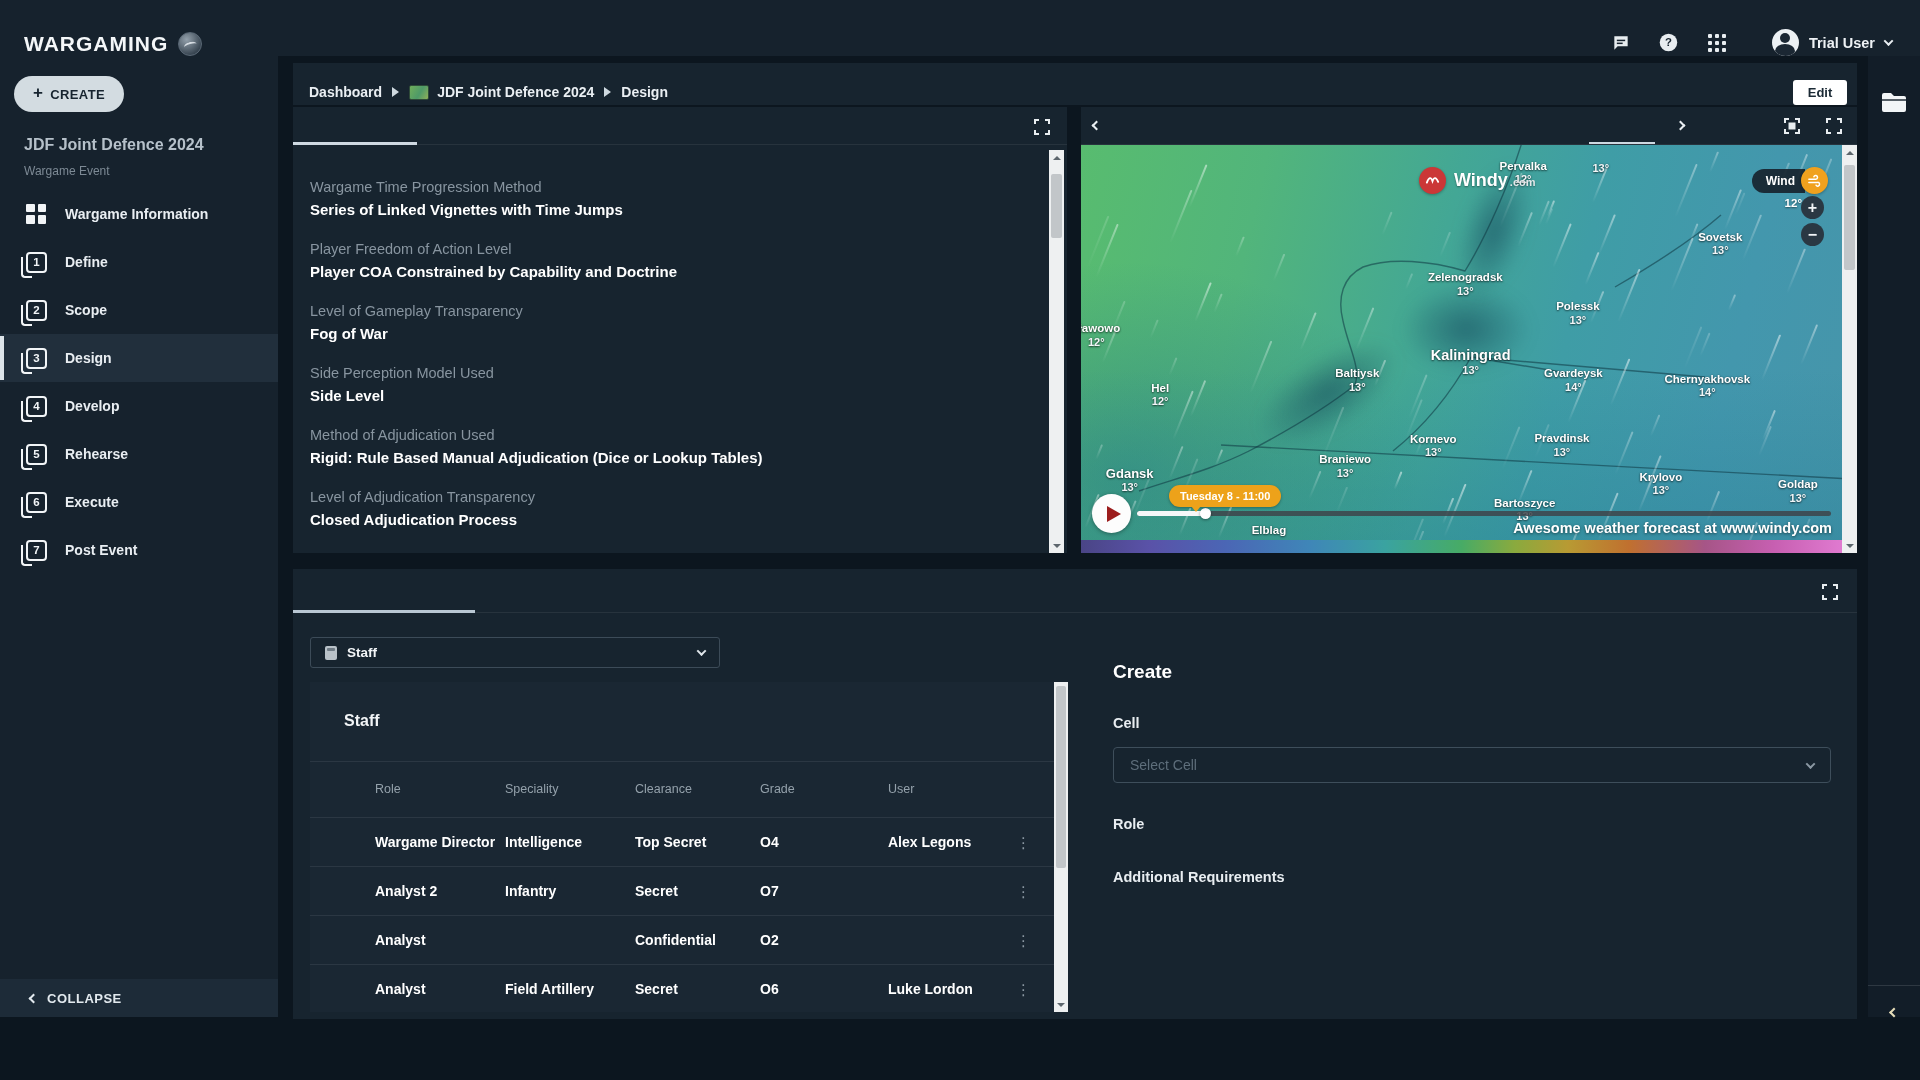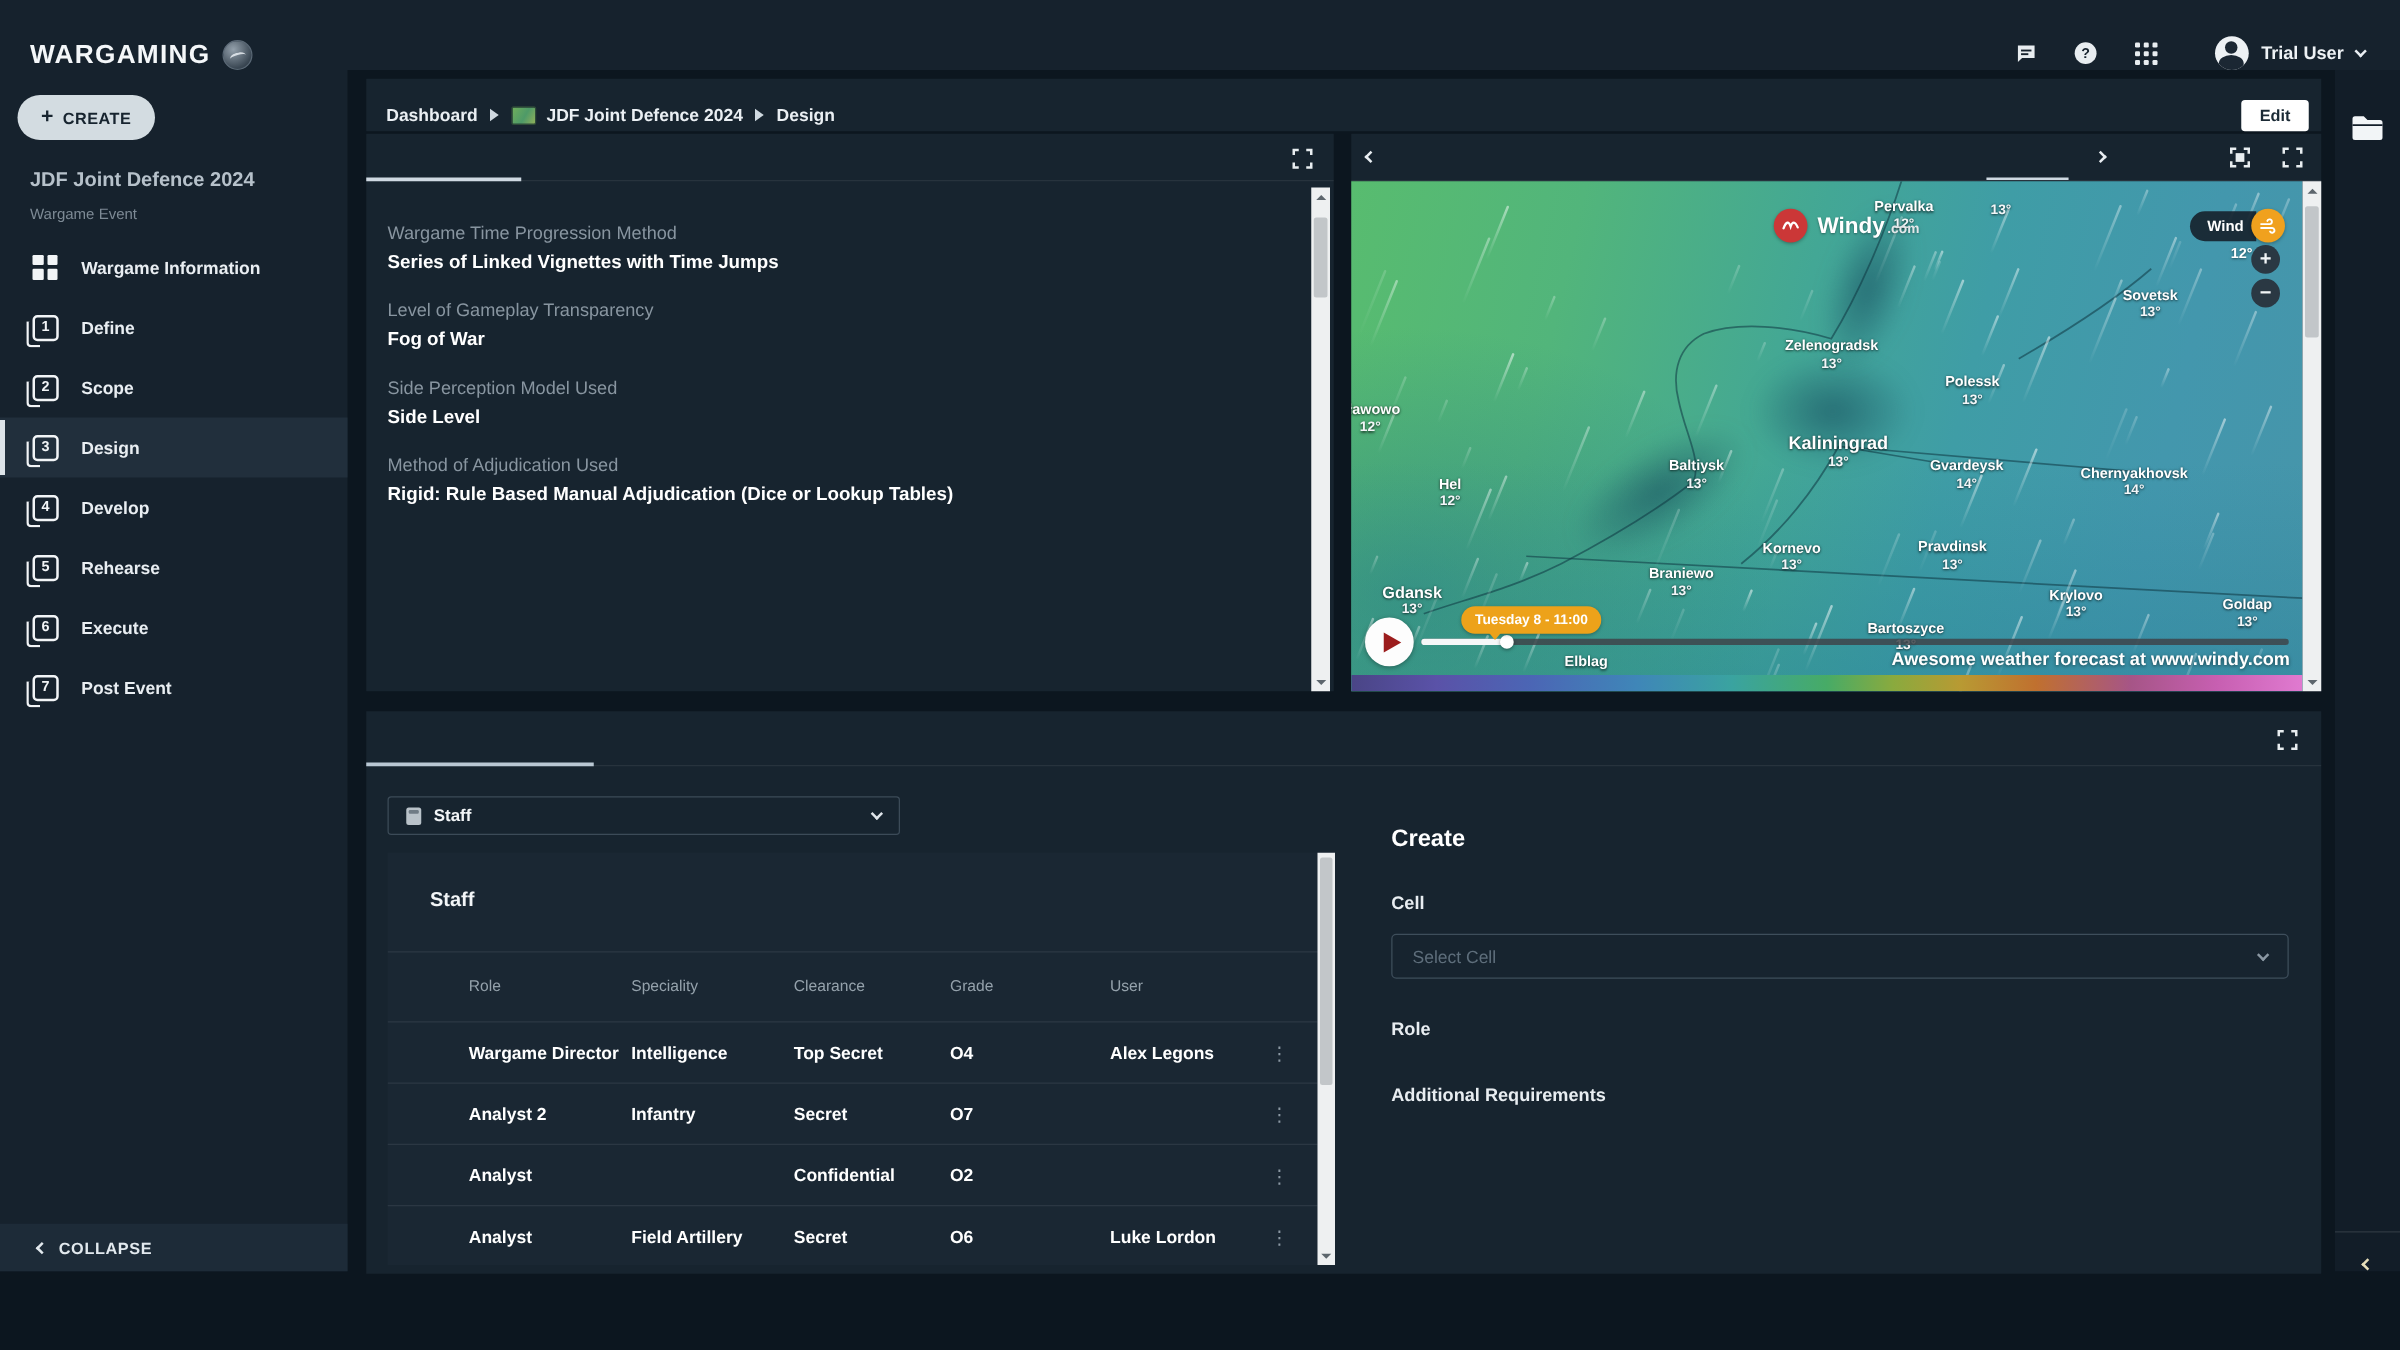--- a/index.html
+++ b/index.html
@@ -297,30 +297,38 @@
       <svg width="18" height="18" viewBox="0 0 18 18" fill="none" stroke="#e8edf0" stroke-width="2">
           <path d="M2 6V2h4M12 2h4v4M16 12v4h-4M6 16H2v-4"></path>
         </svg>
     </span>
     <div class="fields">
       <div class="field">
           <div class="flabel">Wargame Time Progression Method</div>
           <div class="fvalue">Series of Linked Vignettes with Time Jumps</div>
         </div>
         <div class="field">
+          <div class="flabel">Player Freedom of Action Level</div>
+          <div class="fvalue">Player COA Constrained by Capability and Doctrine</div>
+        </div>
+        <div class="field">
           <div class="flabel">Level of Gameplay Transparency</div>
           <div class="fvalue">Fog of War</div>
         </div>
         <div class="field">
           <div class="flabel">Side Perception Model Used</div>
           <div class="fvalue">Side Level</div>
         </div>
         <div class="field">
           <div class="flabel">Method of Adjudication Used</div>
           <div class="fvalue">Rigid: Rule Based Manual Adjudication (Dice or Lookup Tables)</div>
+        </div>
+        <div class="field">
+          <div class="flabel">Level of Adjudication Transparency</div>
+          <div class="fvalue">Closed Adjudication Process</div>
         </div>
     </div>
     <div class="sb" style="right:3px;top:43px;bottom:0;">
       <span class="arr up">
           <i></i>
         </span>
       <span class="thumb" style="top:24px;height:64px;"></span>
       <span class="arr down">
           <i></i>
         </span>

